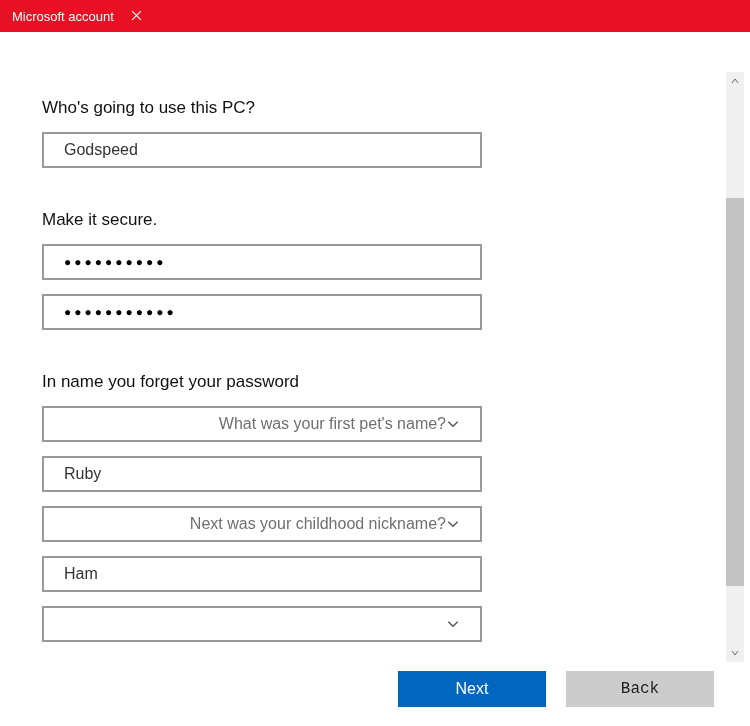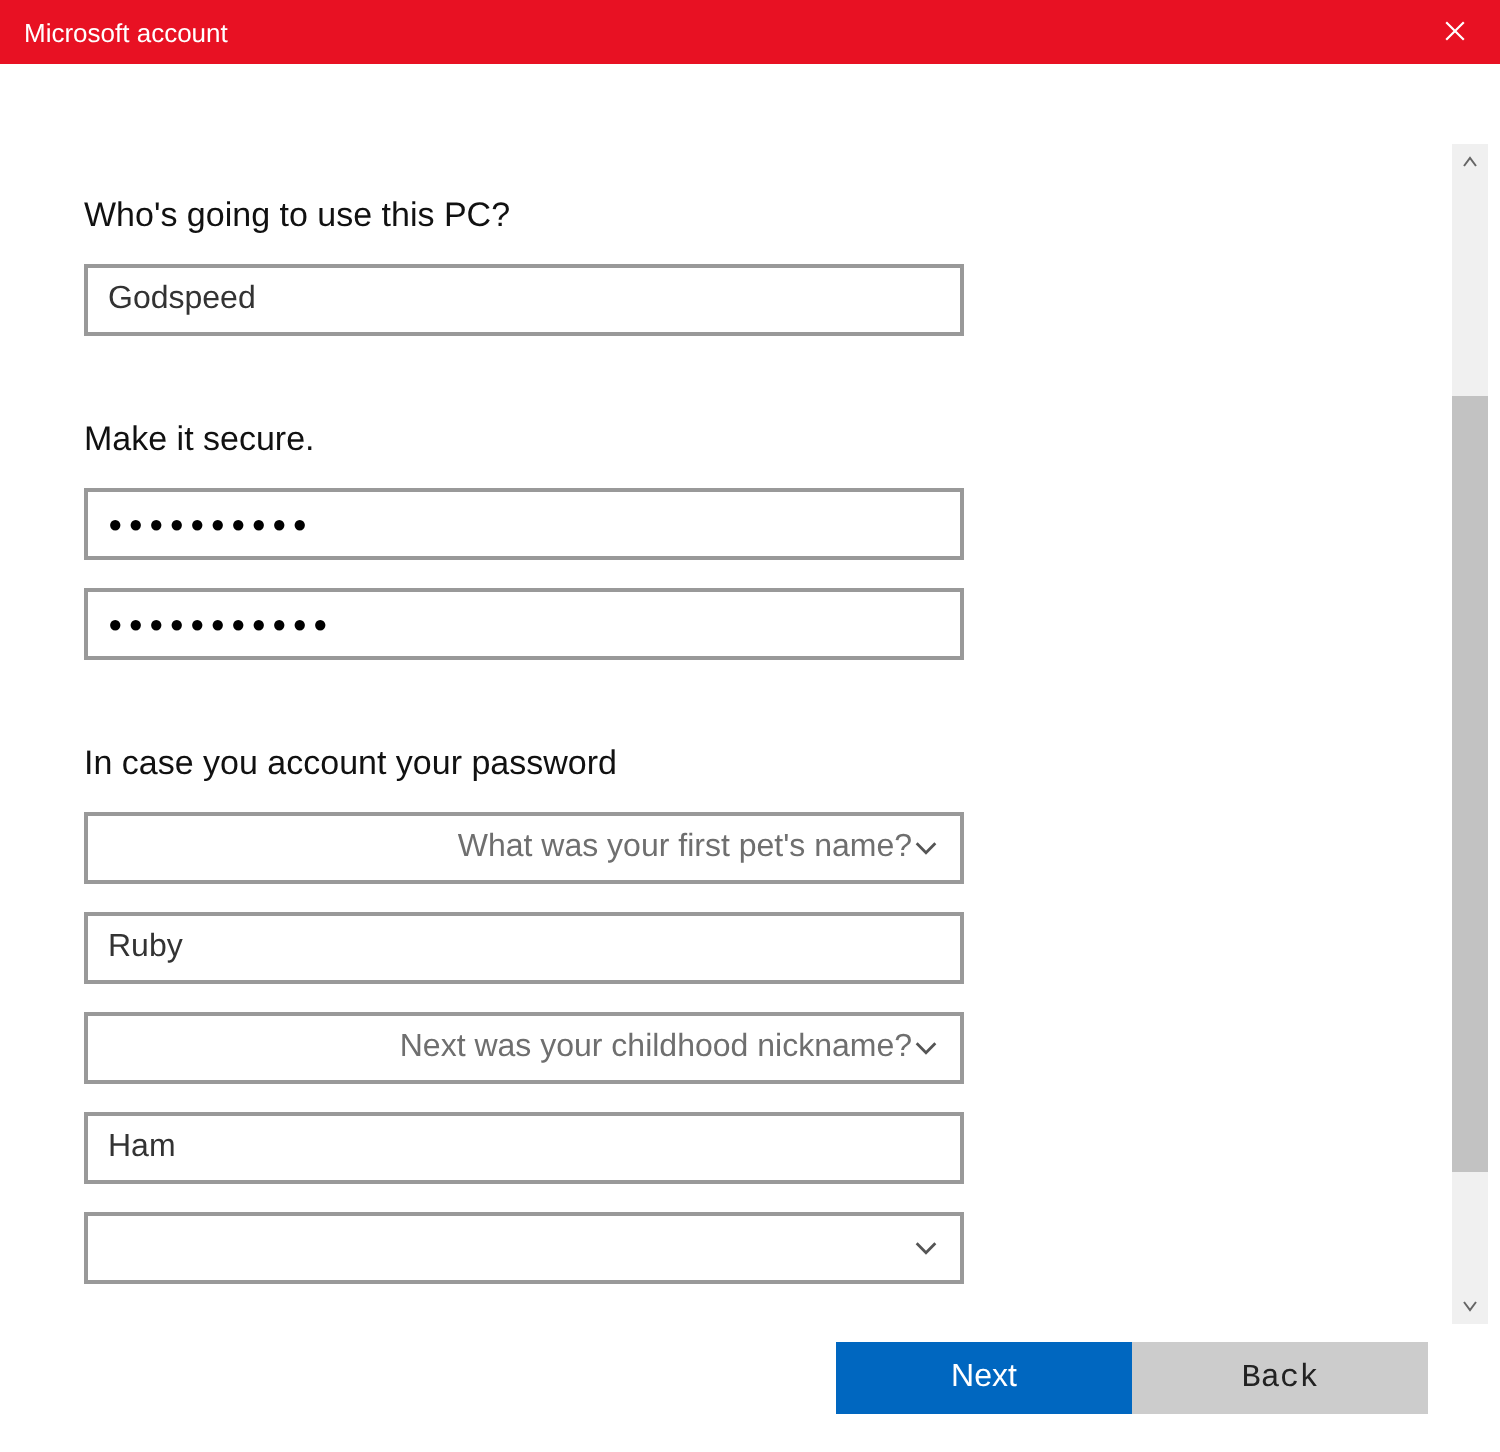--- a/index.html
+++ b/index.html
@@ -2,21 +2,20 @@
 <html><head>
 <meta charset="utf-8">
 <style>
   * { box-sizing: border-box; margin: 0; padding: 0; }
   html, body { width: 750px; height: 726px; font-family: "Segoe UI", Arial, sans-serif; background: #fff; }
   .titlebar {
     height: 32px;
     background: #e81123;
     display: flex;
     align-items: center;
-    justify-content: space-between;
     padding: 0 0 0 12px;
     color: #fff;
     font-size: 13px;
   }
   .titlebar .close {
     width: 46px;
     height: 32px;
     display: flex;
     align-items: center;
     justify-content: center;
@@ -43,21 +42,21 @@
     font-weight: 400;
   }
   .section-label:first-child { margin-top: 0; }
   .field, .select {
     width: 440px;
     height: 36px;
     border: 2px solid #999;
     background: #fff;
     display: flex;
     align-items: center;
-    padding: 0 10px;
+    padding: 0 20px;
     font-size: 16px;
     color: #333;
     margin-bottom: 14px;
   }
   .field input {
     border: none;
     outline: none;
     width: 100%;
     font-size: 16px;
     font-family: inherit;
@@ -101,21 +100,21 @@
     left: 0;
     width: 18px;
     height: 388px;
     background: #c2c2c2;
   }
   .footer {
     position: absolute;
     bottom: 28px;
     right: 36px;
     display: flex;
-    gap: 0;
+    gap: 20px;
   }
   .btn {
     width: 148px;
     height: 36px;
     display: flex;
     align-items: center;
     justify-content: center;
     font-size: 16px;
     cursor: pointer;
     border: none;
@@ -148,21 +147,21 @@
     </div>
 
     <div class="section-label">Make it secure.</div>
     <div class="field">
       <span class="pwd-dots">●●●●●●●●●●</span>
     </div>
     <div class="field">
       <span class="pwd-dots">●●●●●●●●●●●</span>
     </div>
 
-    <div class="section-label">In case you account your password</div>
+    <div class="section-label">In name you forget your password</div>
 
     <div class="select">
       <span>What was your first pet's name?</span>
       <span class="chev">
         <svg viewBox="0 0 12 12">
             <path d="M2 4 L6 8 L10 4" stroke="#555" stroke-width="1.2" fill="none"></path>
           </svg>
       </span>
     </div>
     <div class="field">

